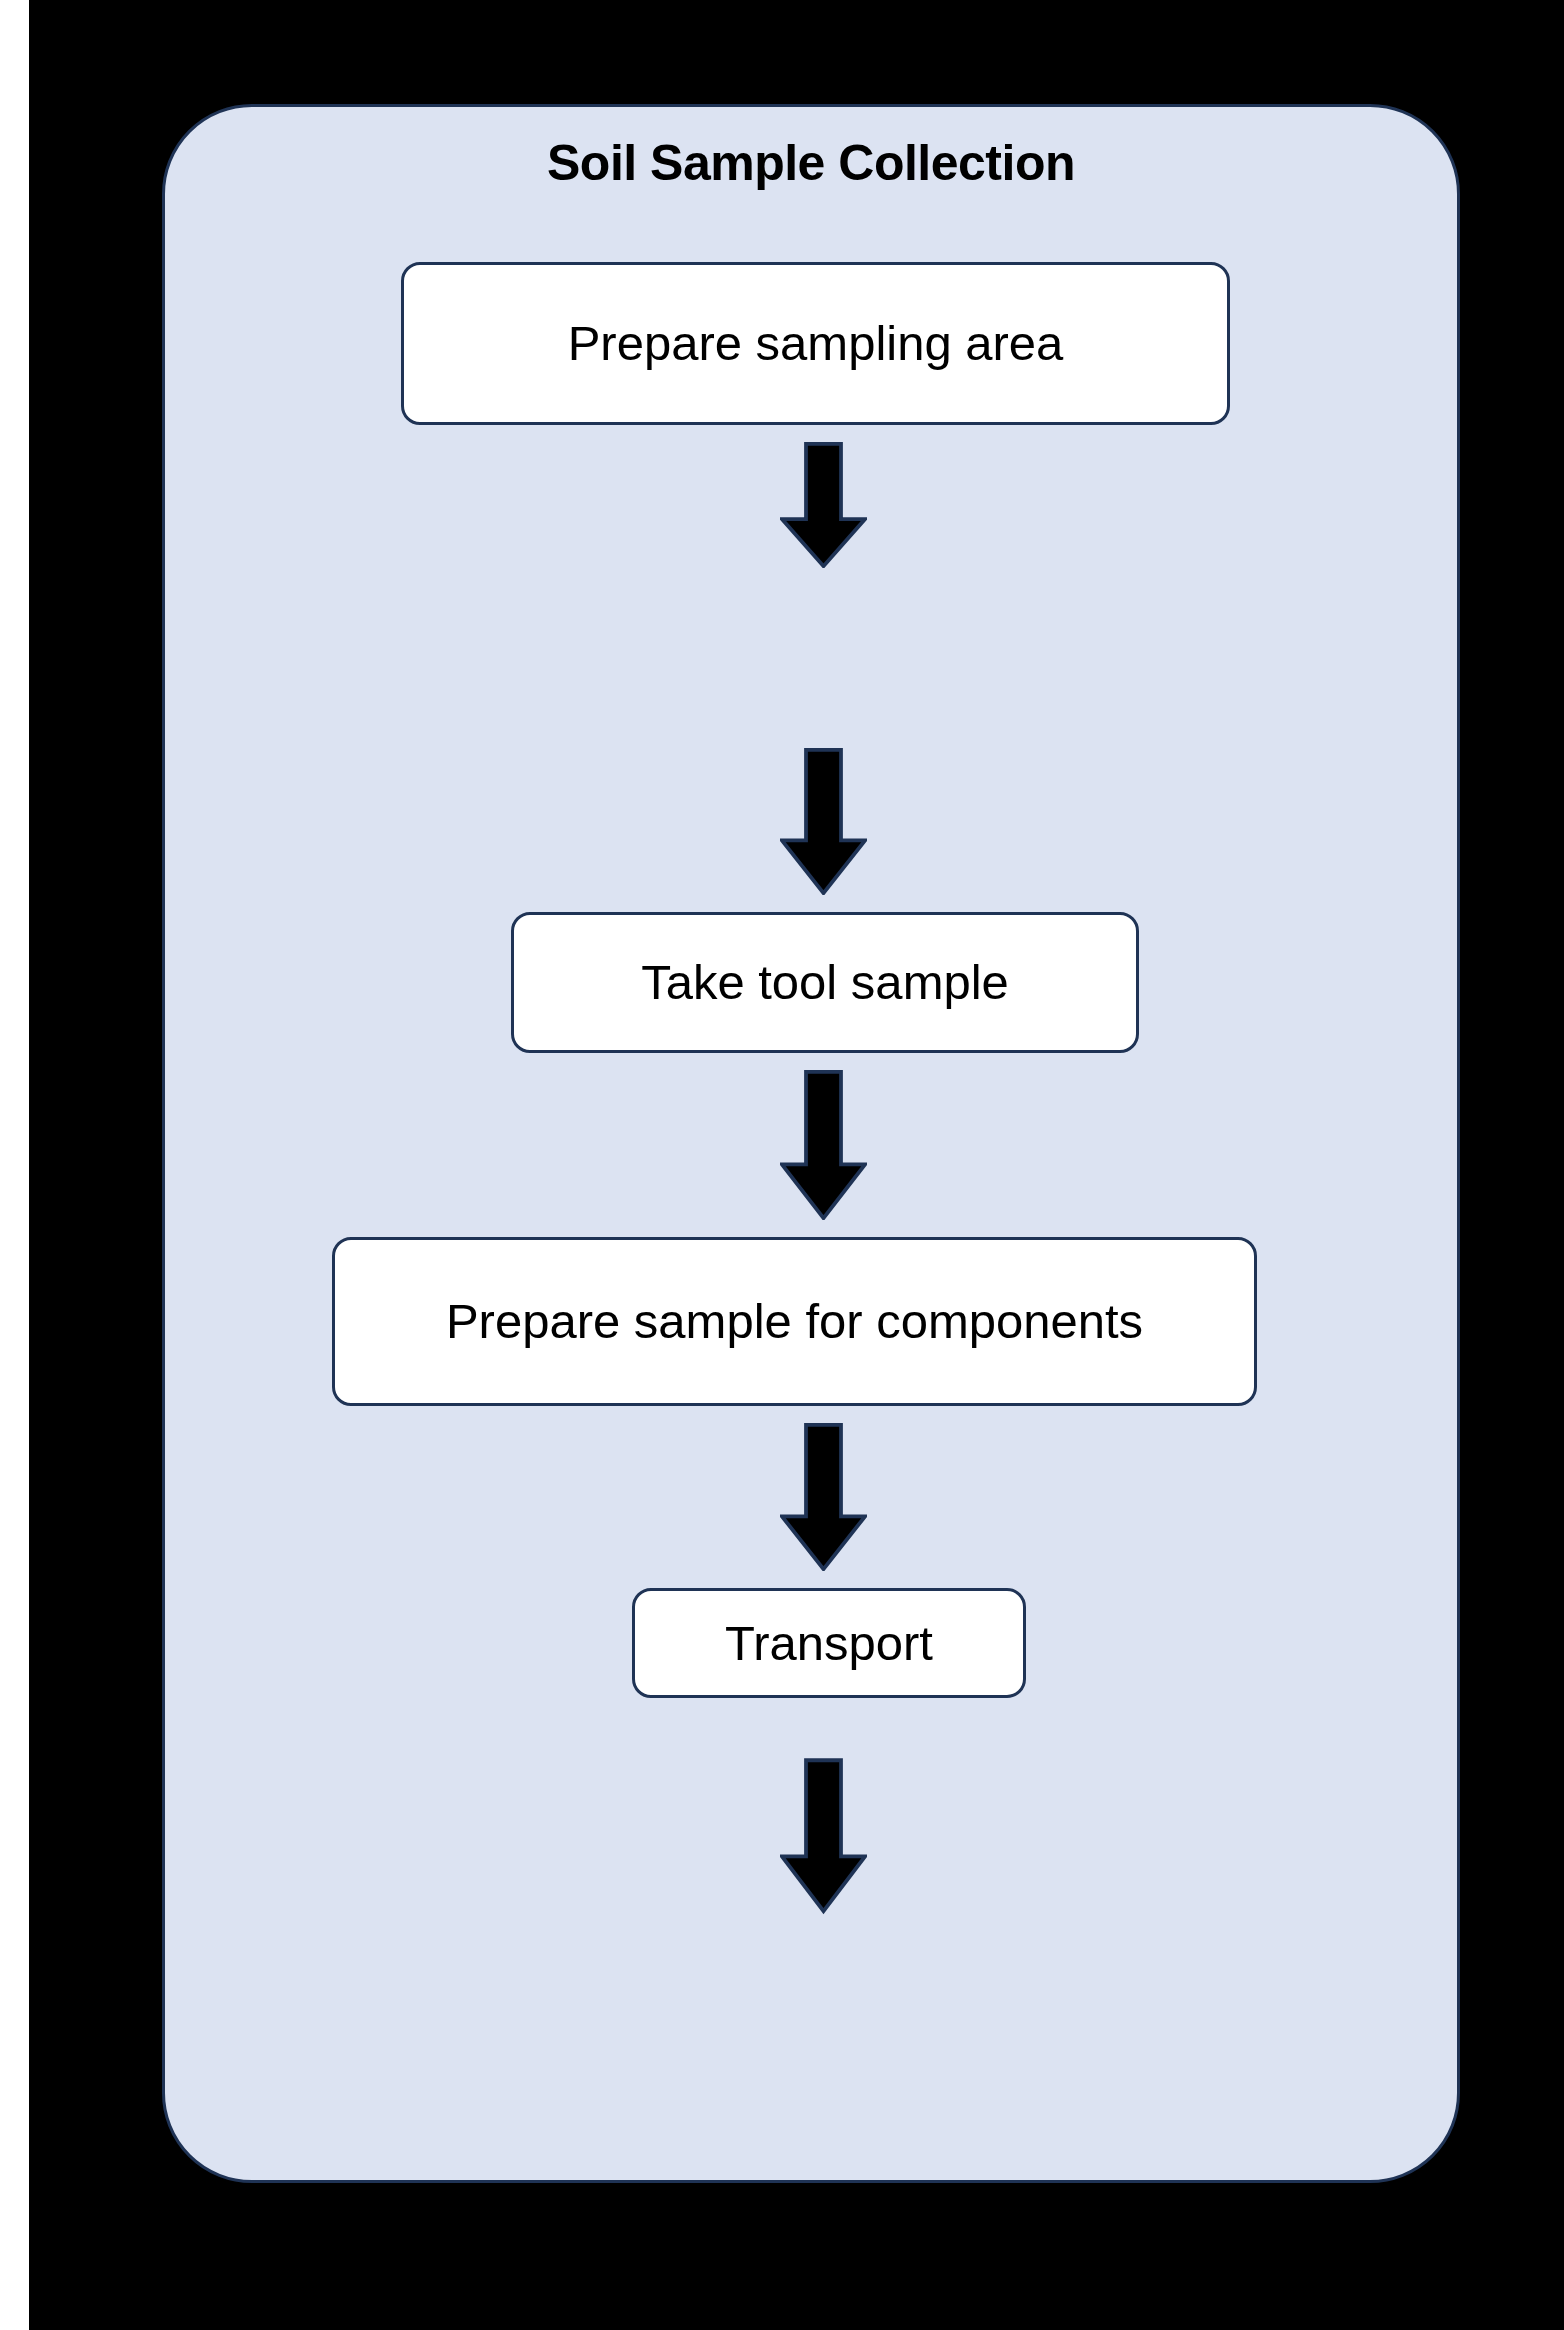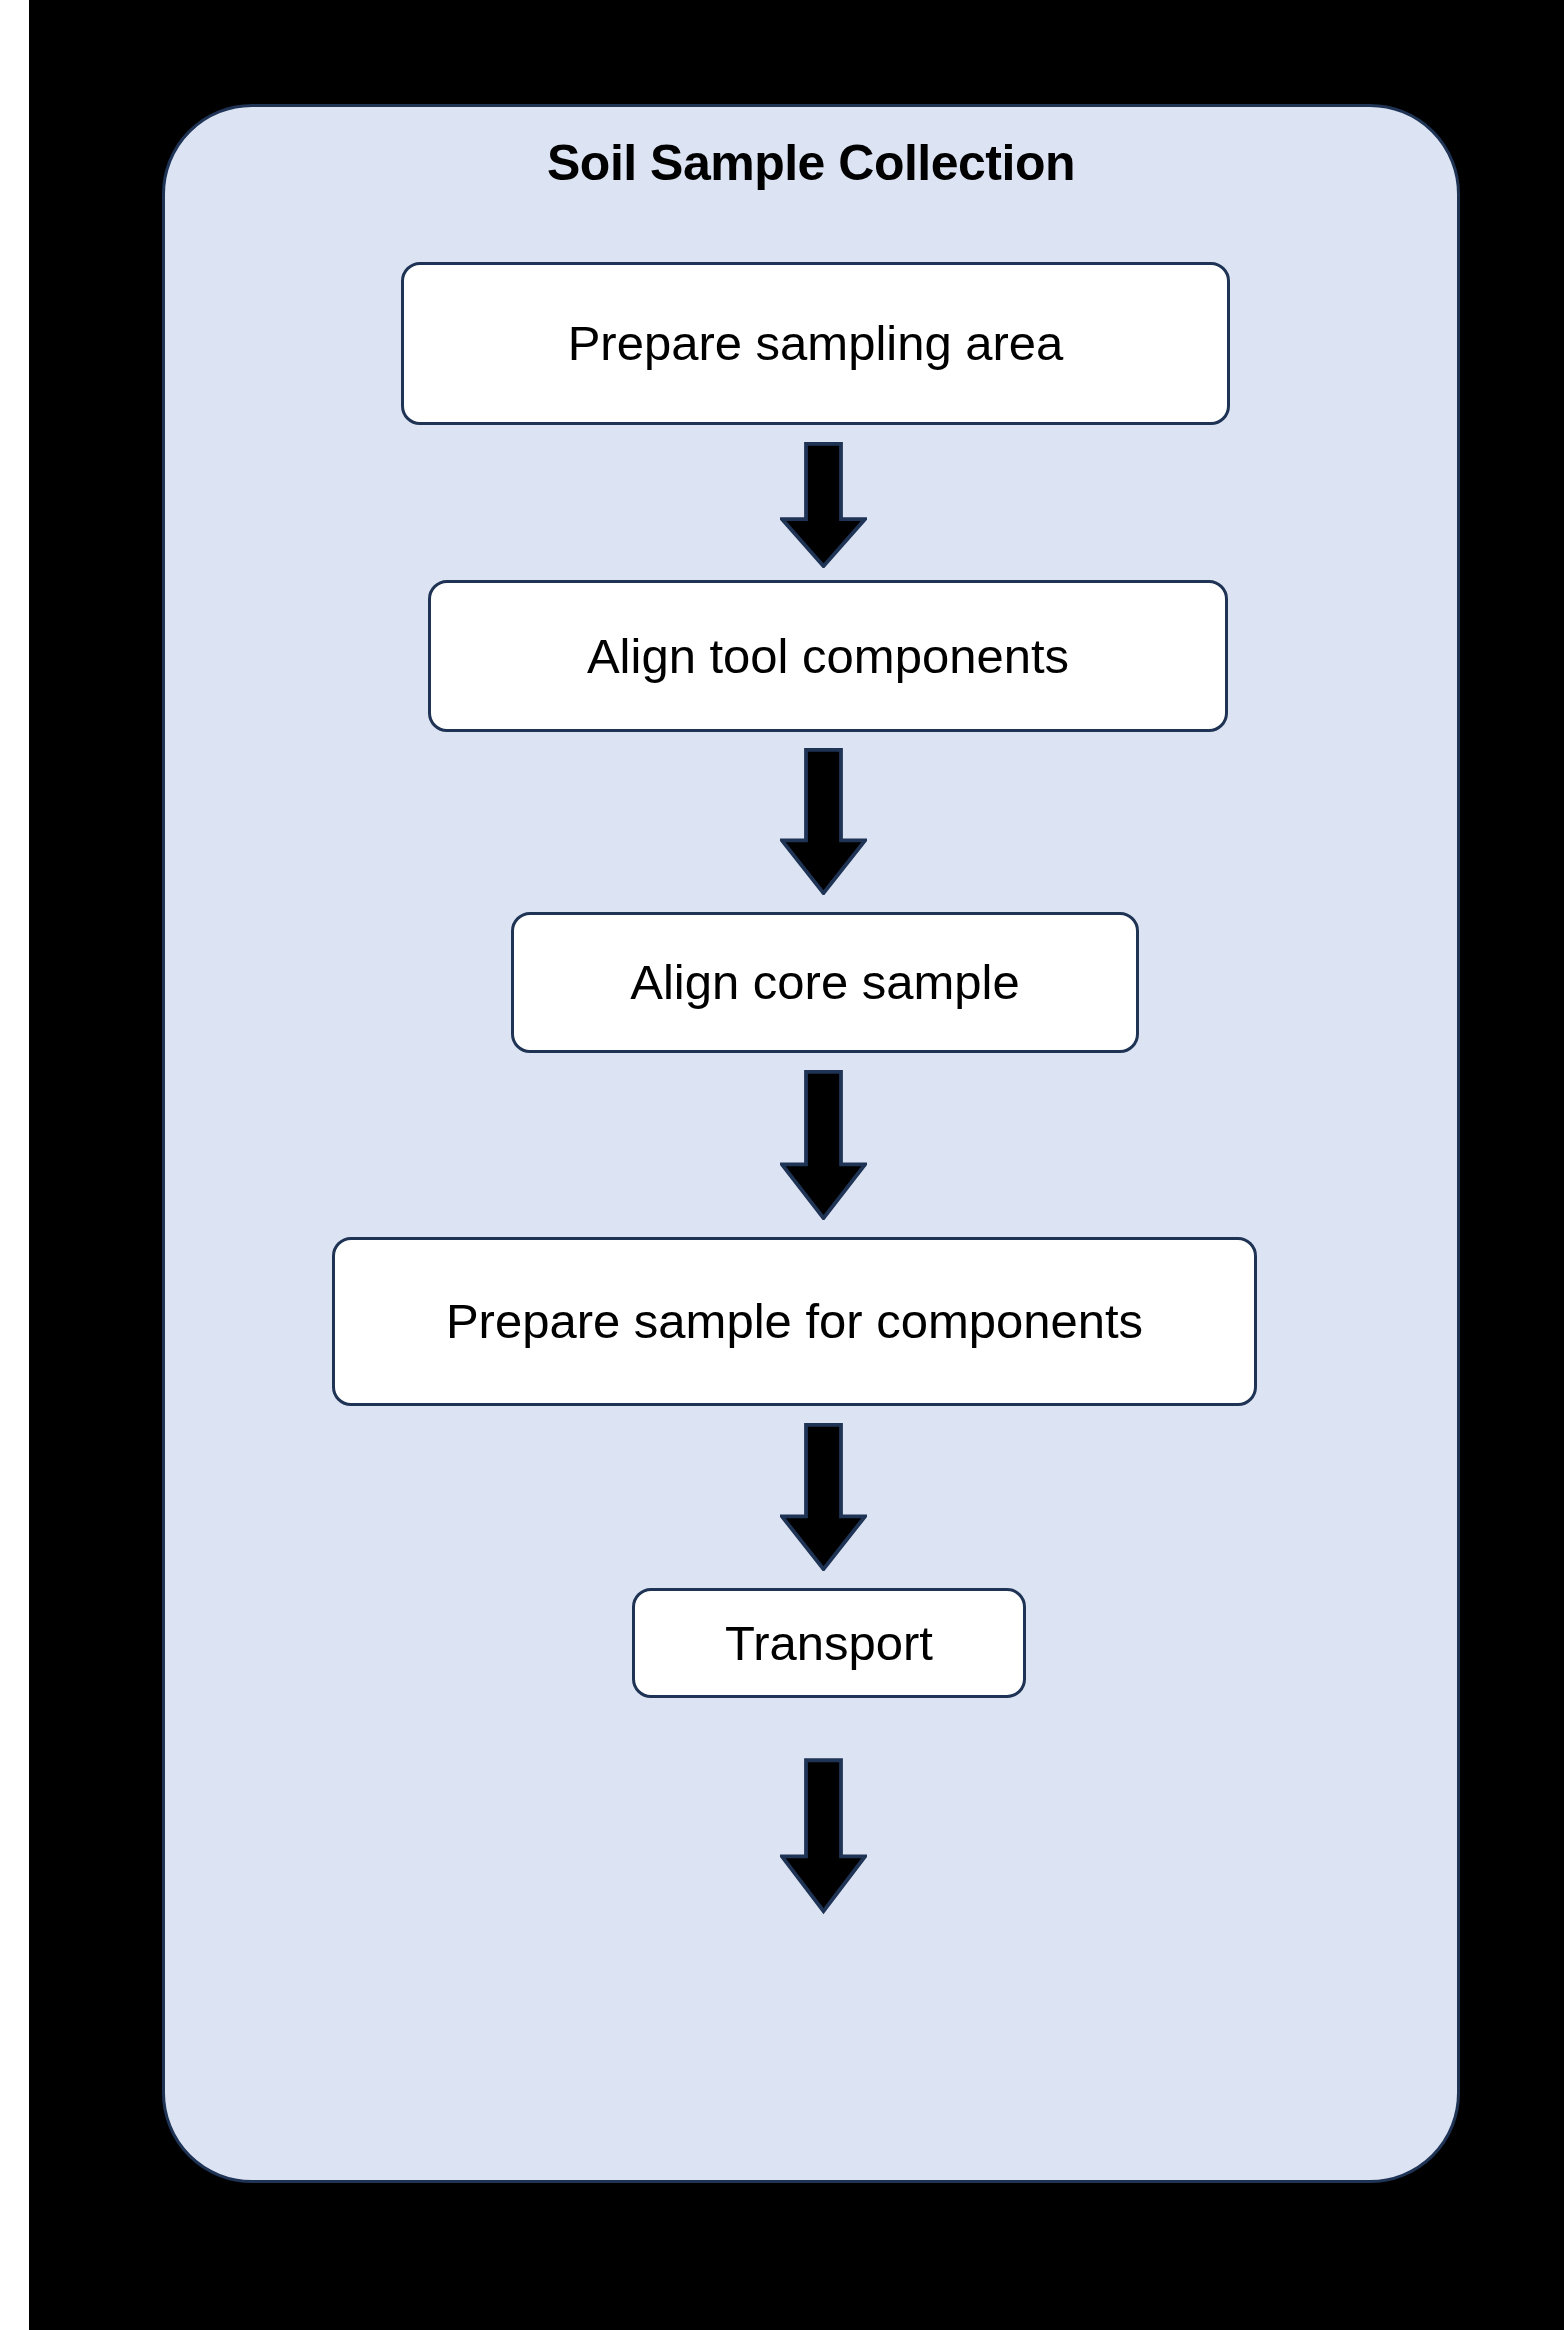--- a/index.html
+++ b/index.html
@@ -106,32 +106,29 @@
     <div class="flow-node" id="node-0">
       <span class="node-label">Prepare sampling area</span>
     </div>
 
     <div class="flow-arrow" id="arrow-0">
       <svg viewBox="0 0 92 134" preserveAspectRatio="none" aria-hidden="true">
         <polygon points="27.5,2 64.5,2 64.5,82 90,82 46,132 2,82 27.5,82" fill="#000000" stroke="#1f3355" stroke-width="4" stroke-linejoin="miter"></polygon>
       </svg>
     </div>
 
-    <div class="flow-node" id="node-1">
-      <span class="node-label">Align tool components</span>
-    </div>
 
     <div class="flow-arrow" id="arrow-1">
       <svg viewBox="0 0 92 156" preserveAspectRatio="none" aria-hidden="true">
         <polygon points="27.5,2 64.5,2 64.5,98 90,98 46,154 2,98 27.5,98" fill="#000000" stroke="#1f3355" stroke-width="4" stroke-linejoin="miter"></polygon>
       </svg>
     </div>
 
     <div class="flow-node" id="node-2">
-      <span class="node-label">Align core sample</span>
+      <span class="node-label">Take tool sample</span>
     </div>
 
     <div class="flow-arrow" id="arrow-2">
       <svg viewBox="0 0 92 159" preserveAspectRatio="none" aria-hidden="true">
         <polygon points="27.5,2 64.5,2 64.5,100 90,100 46,157 2,100 27.5,100" fill="#000000" stroke="#1f3355" stroke-width="4" stroke-linejoin="miter"></polygon>
       </svg>
     </div>
 
     <div class="flow-node" id="node-3">
       <span class="node-label">Prepare sample for components</span>

